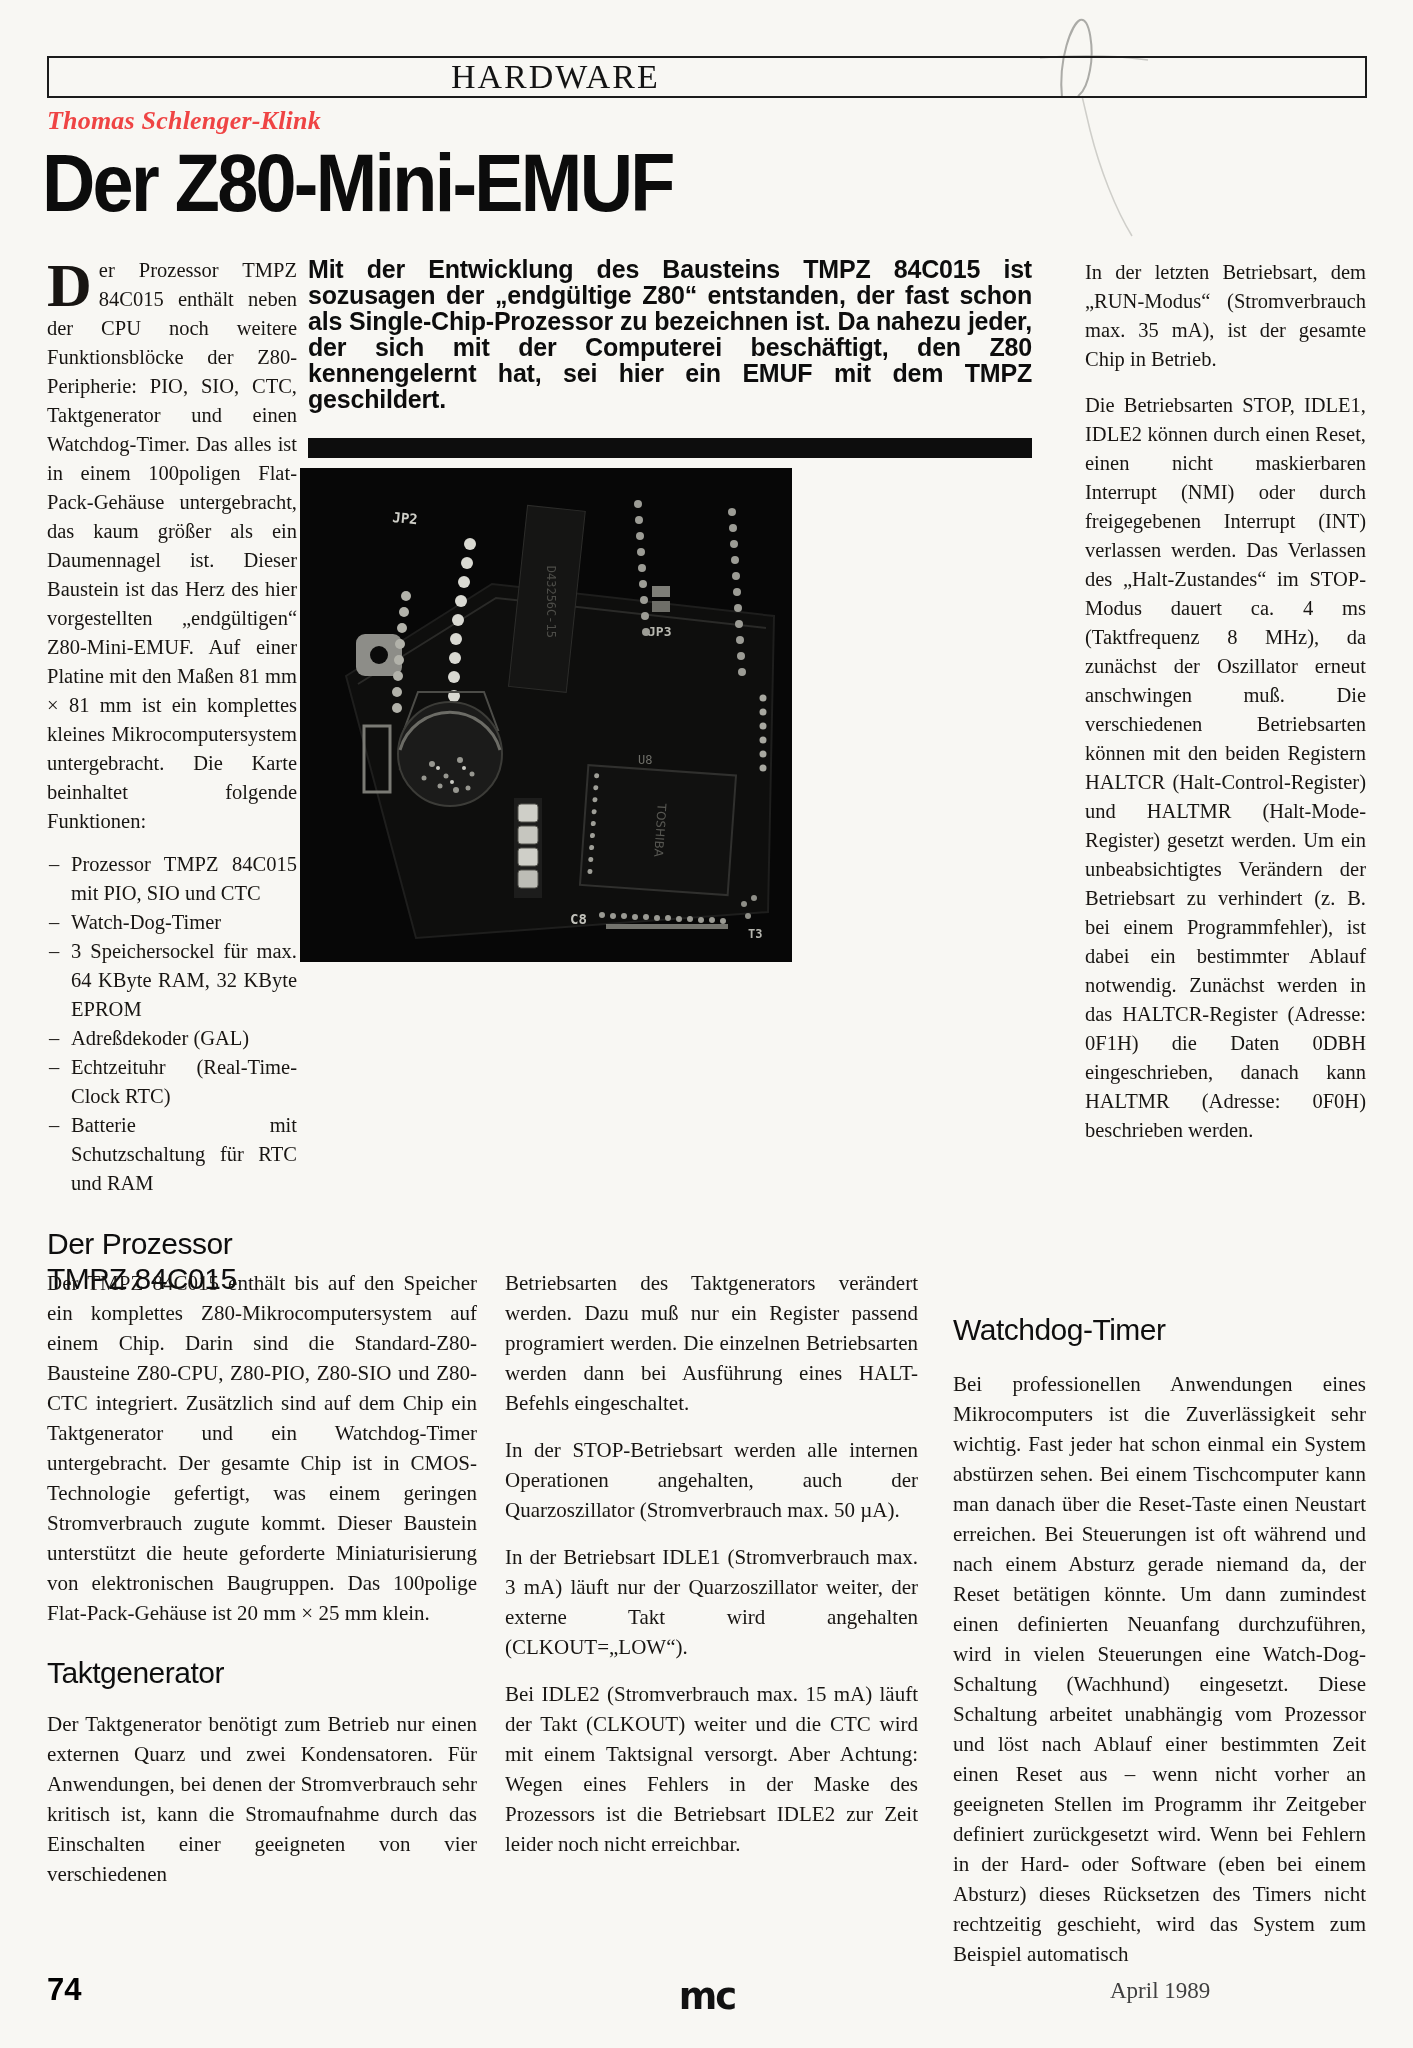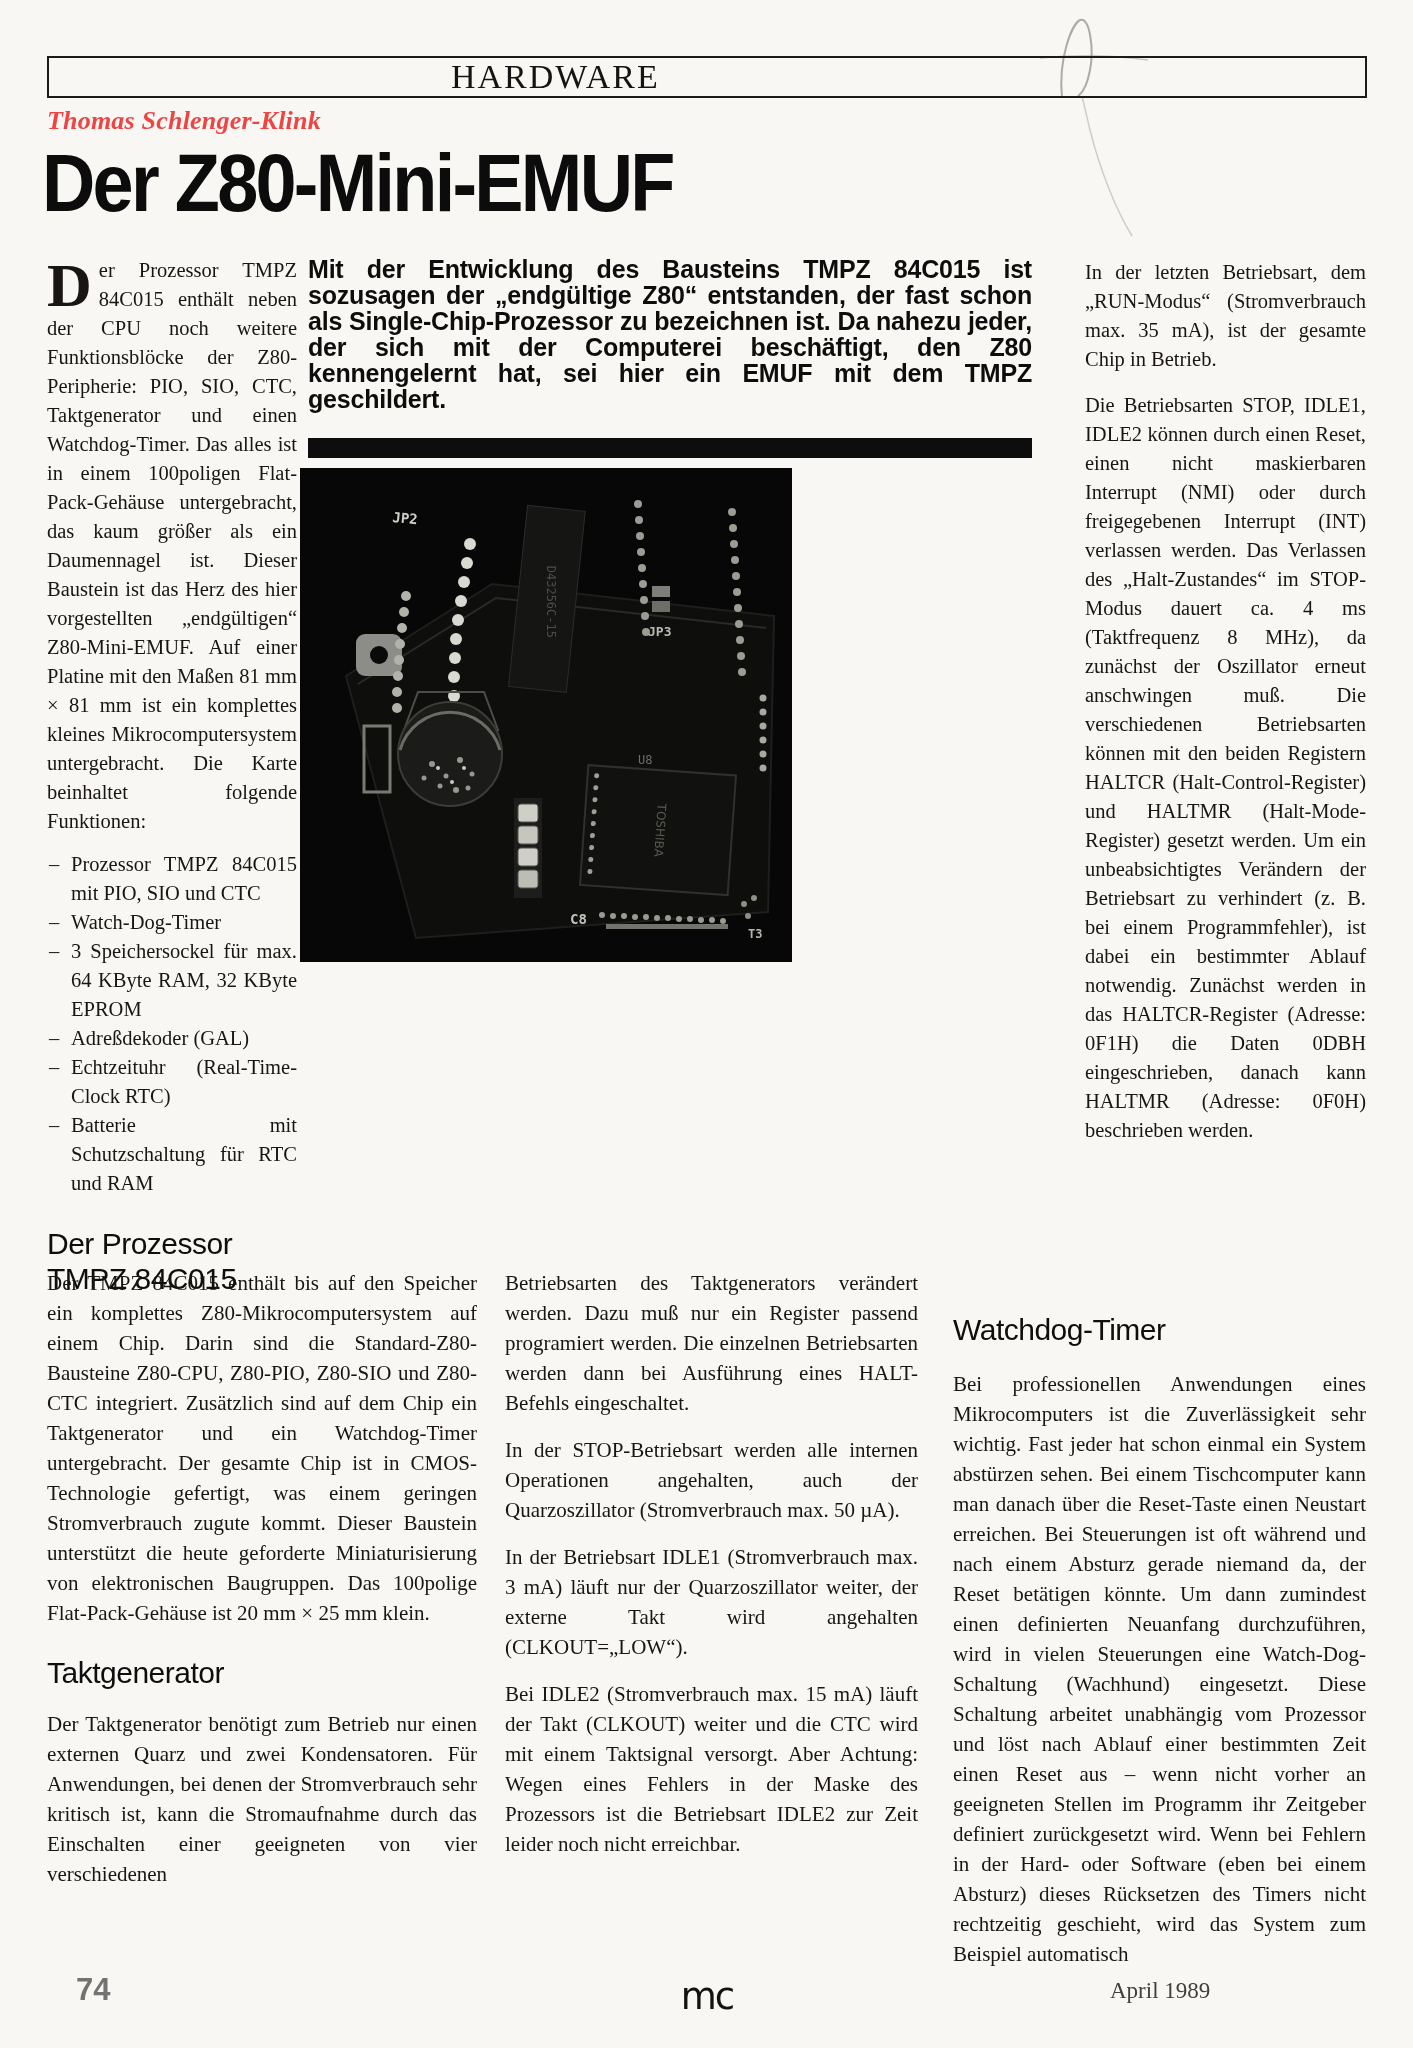--- a/index.html
+++ b/index.html
@@ -52,25 +52,25 @@
   .lead{
     left:308px;top:256px;width:724px;
     font-family:"Liberation Sans", sans-serif;font-weight:bold;
     font-size:25px;line-height:26px;text-align:justify;color:#0d0d0d;
     letter-spacing:-.2px;hyphens:auto;
   }
   .lead-bar{left:308px;top:438px;width:724px;height:20px;background:#0d0d0d;}
   .photo{left:300px;top:468px;width:492px;height:494px;background:#070707;}
   .footer-page{
     left:47px;top:1972px;font-family:"Liberation Sans", sans-serif;
-    font-weight:800;font-size:31px;color:#737373;margin-left:29px;
+    font-weight:800;font-size:31px;color:#000000;
   }
   .footer-logo{
     left:652px;top:1978px;width:110px;text-align:center;
-    font-family:"DejaVu Sans", sans-serif;font-weight:400;font-size:37px;
+    font-family:"DejaVu Sans", sans-serif;font-weight:700;font-size:37px;
     letter-spacing:-2px;color:#121212;line-height:1;
   }
   .footer-date{
     left:1110px;top:1978px;width:255px;text-align:left;
     font-size:23px;color:#404040;
   }
   .scan-mark{pointer-events:none;}
 </style>
 </head>
 <body>

